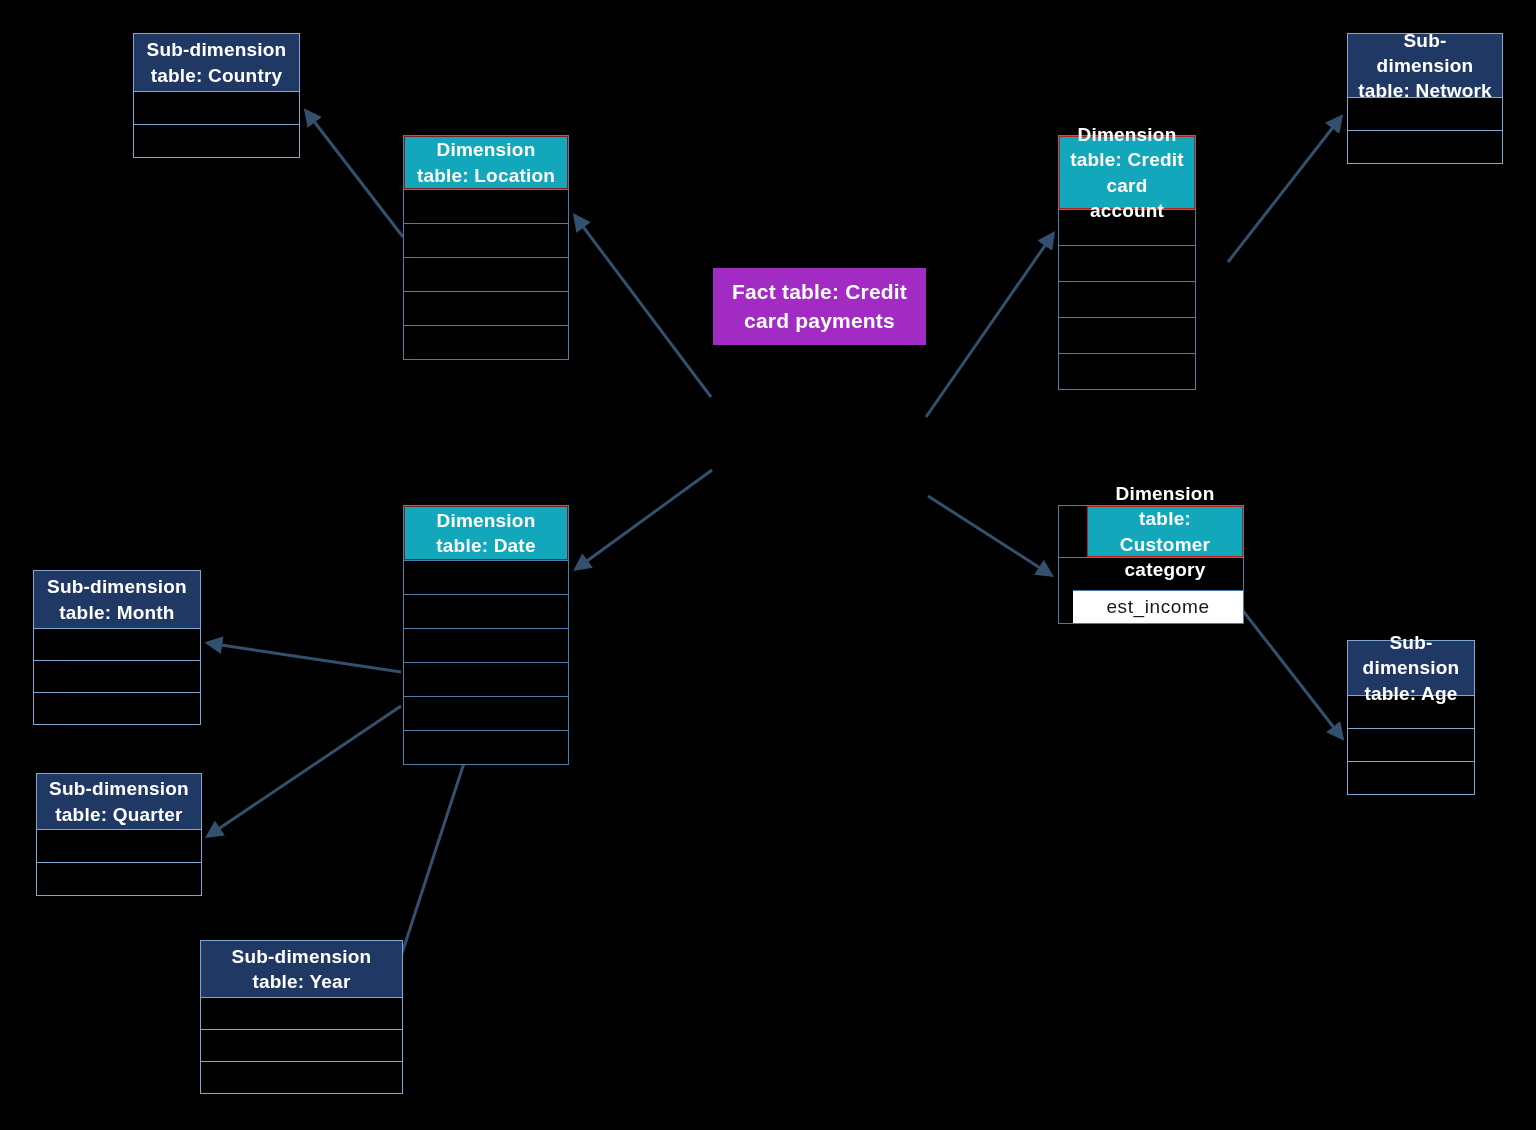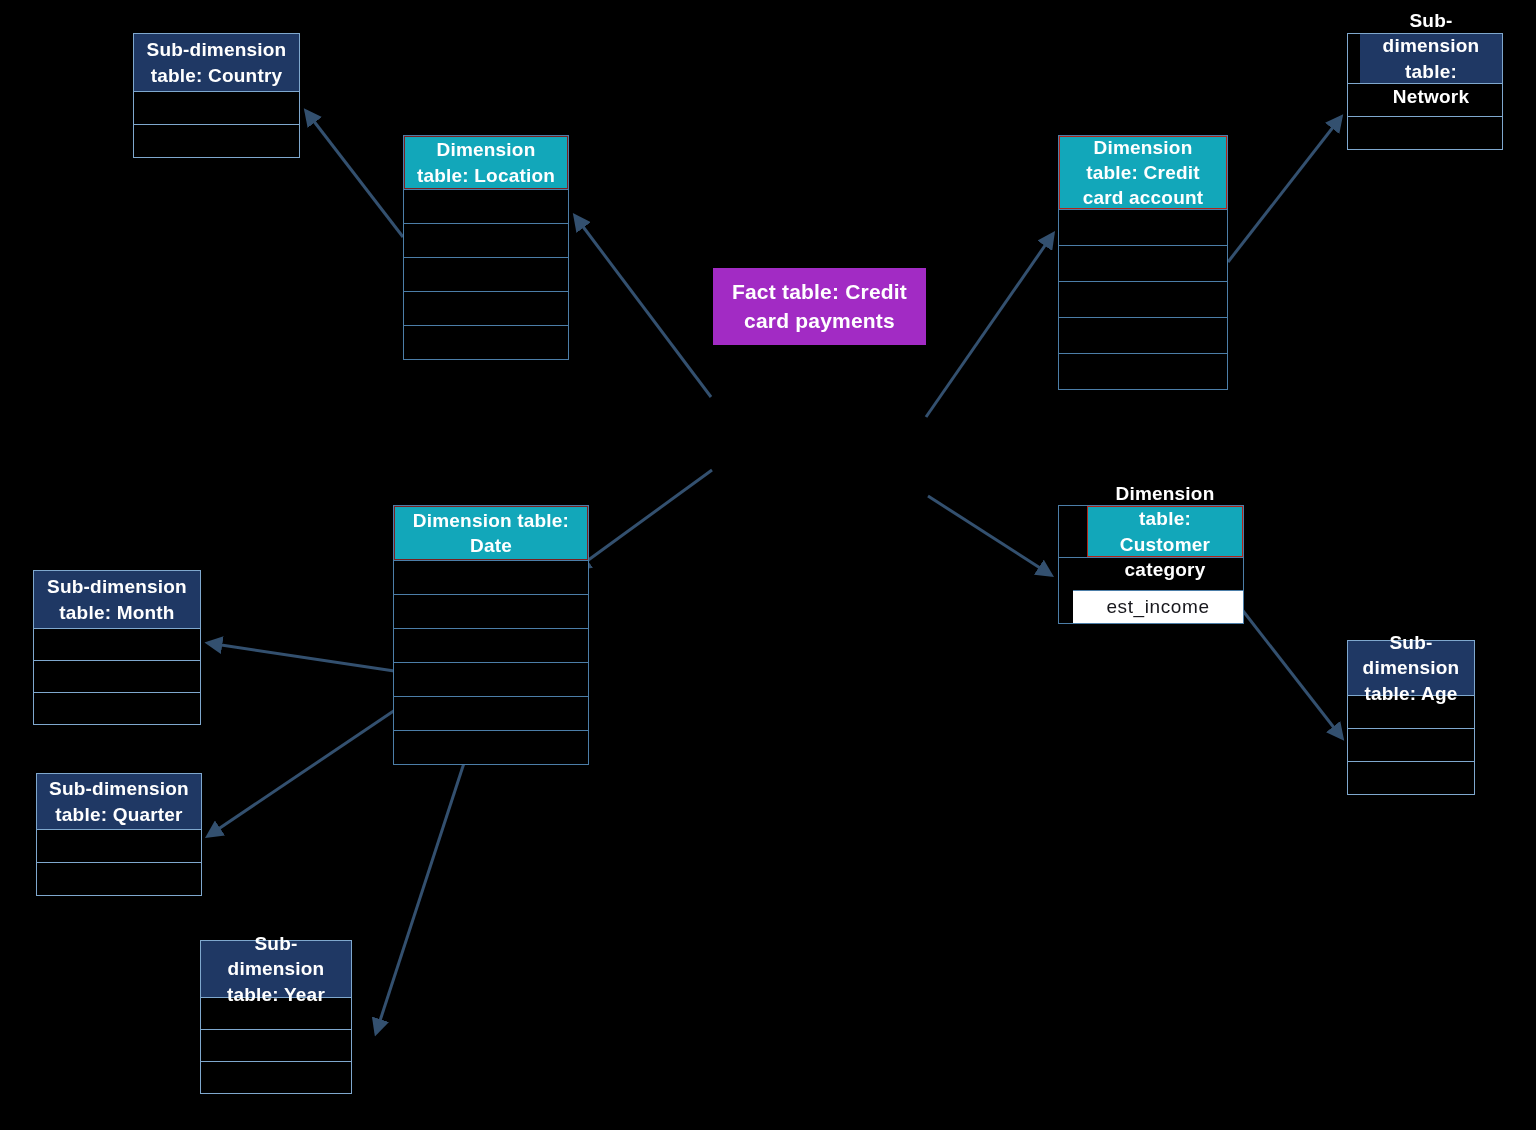--- a/index.html
+++ b/index.html
@@ -33,28 +33,28 @@
     background:#fff;color:#17171c;font-weight:400;font-size:19px;
     display:flex;align-items:center;justify-content:center;letter-spacing:0.6px;margin-left:14px;
   }
   .fact{
     position:absolute;background:var(--purple);color:#fff;font-weight:bold;
     font-size:21px;line-height:1.38;display:flex;align-items:center;justify-content:center;
     text-align:center;box-sizing:border-box;padding:4px 10px;letter-spacing:0.2px;
   }
   
   #country{left:133px;top:33px;width:167px;}  #country .hdr{height:57px;} #country .row{height:33px;}
-  #network{left:1347px;top:33px;width:156px;} #network .hdr{height:49px;margin-left:12px;} #network .row{height:33px;}
+  #network{left:1347px;top:33px;width:156px;} #network .hdr{height:63px;} #network .row{height:33px;}
   #location{left:403px;top:135px;width:166px;} #location .hdr{height:53px;} #location .row{height:34px;}
-  #account{left:1058px;top:135px;width:170px;} #account .hdr{height:73px;} #account .row{height:36px;}
-  #date{left:393px;top:505px;width:196px;}    #date .hdr{height:54px;} #date .row{height:34px;}
+  #account{left:1058px;top:135px;width:138px;} #account .hdr{height:73px;} #account .row{height:36px;}
+  #date{left:403px;top:505px;width:166px;}    #date .hdr{height:54px;} #date .row{height:34px;}
   #customer{left:1058px;top:505px;width:186px;} #customer .hdr{height:51px;margin-left:28px;} #customer .row{height:33px;}
   #month{left:33px;top:570px;width:168px;}    #month .hdr{height:57px;} #month .row{height:32px;}
   #quarter{left:36px;top:773px;width:166px;}  #quarter .hdr{height:55px;} #quarter .row{height:33px;}
-  #year{left:200px;top:940px;width:152px;}    #year .hdr{height:56px;} #year .row{height:32px;}
+  #year{left:200px;top:940px;width:203px;}    #year .hdr{height:56px;} #year .row{height:32px;}
   #age{left:1347px;top:640px;width:128px;}    #age .hdr{height:54px;} #age .row{height:33px;}
   #fact{left:713px;top:268px;width:213px;height:77px;}
 </style>
 </head>
 <body>
 
 <svg id="wires" width="1536" height="1130">
   <defs>
     <marker id="ah" viewBox="0 0 10 10" refX="8" refY="5" markerWidth="6" markerHeight="6" orient="auto-start-reverse">
       <polygon id="ah-poly" points="0,0 10,5 0,10" fill="#33506F"></polygon>

